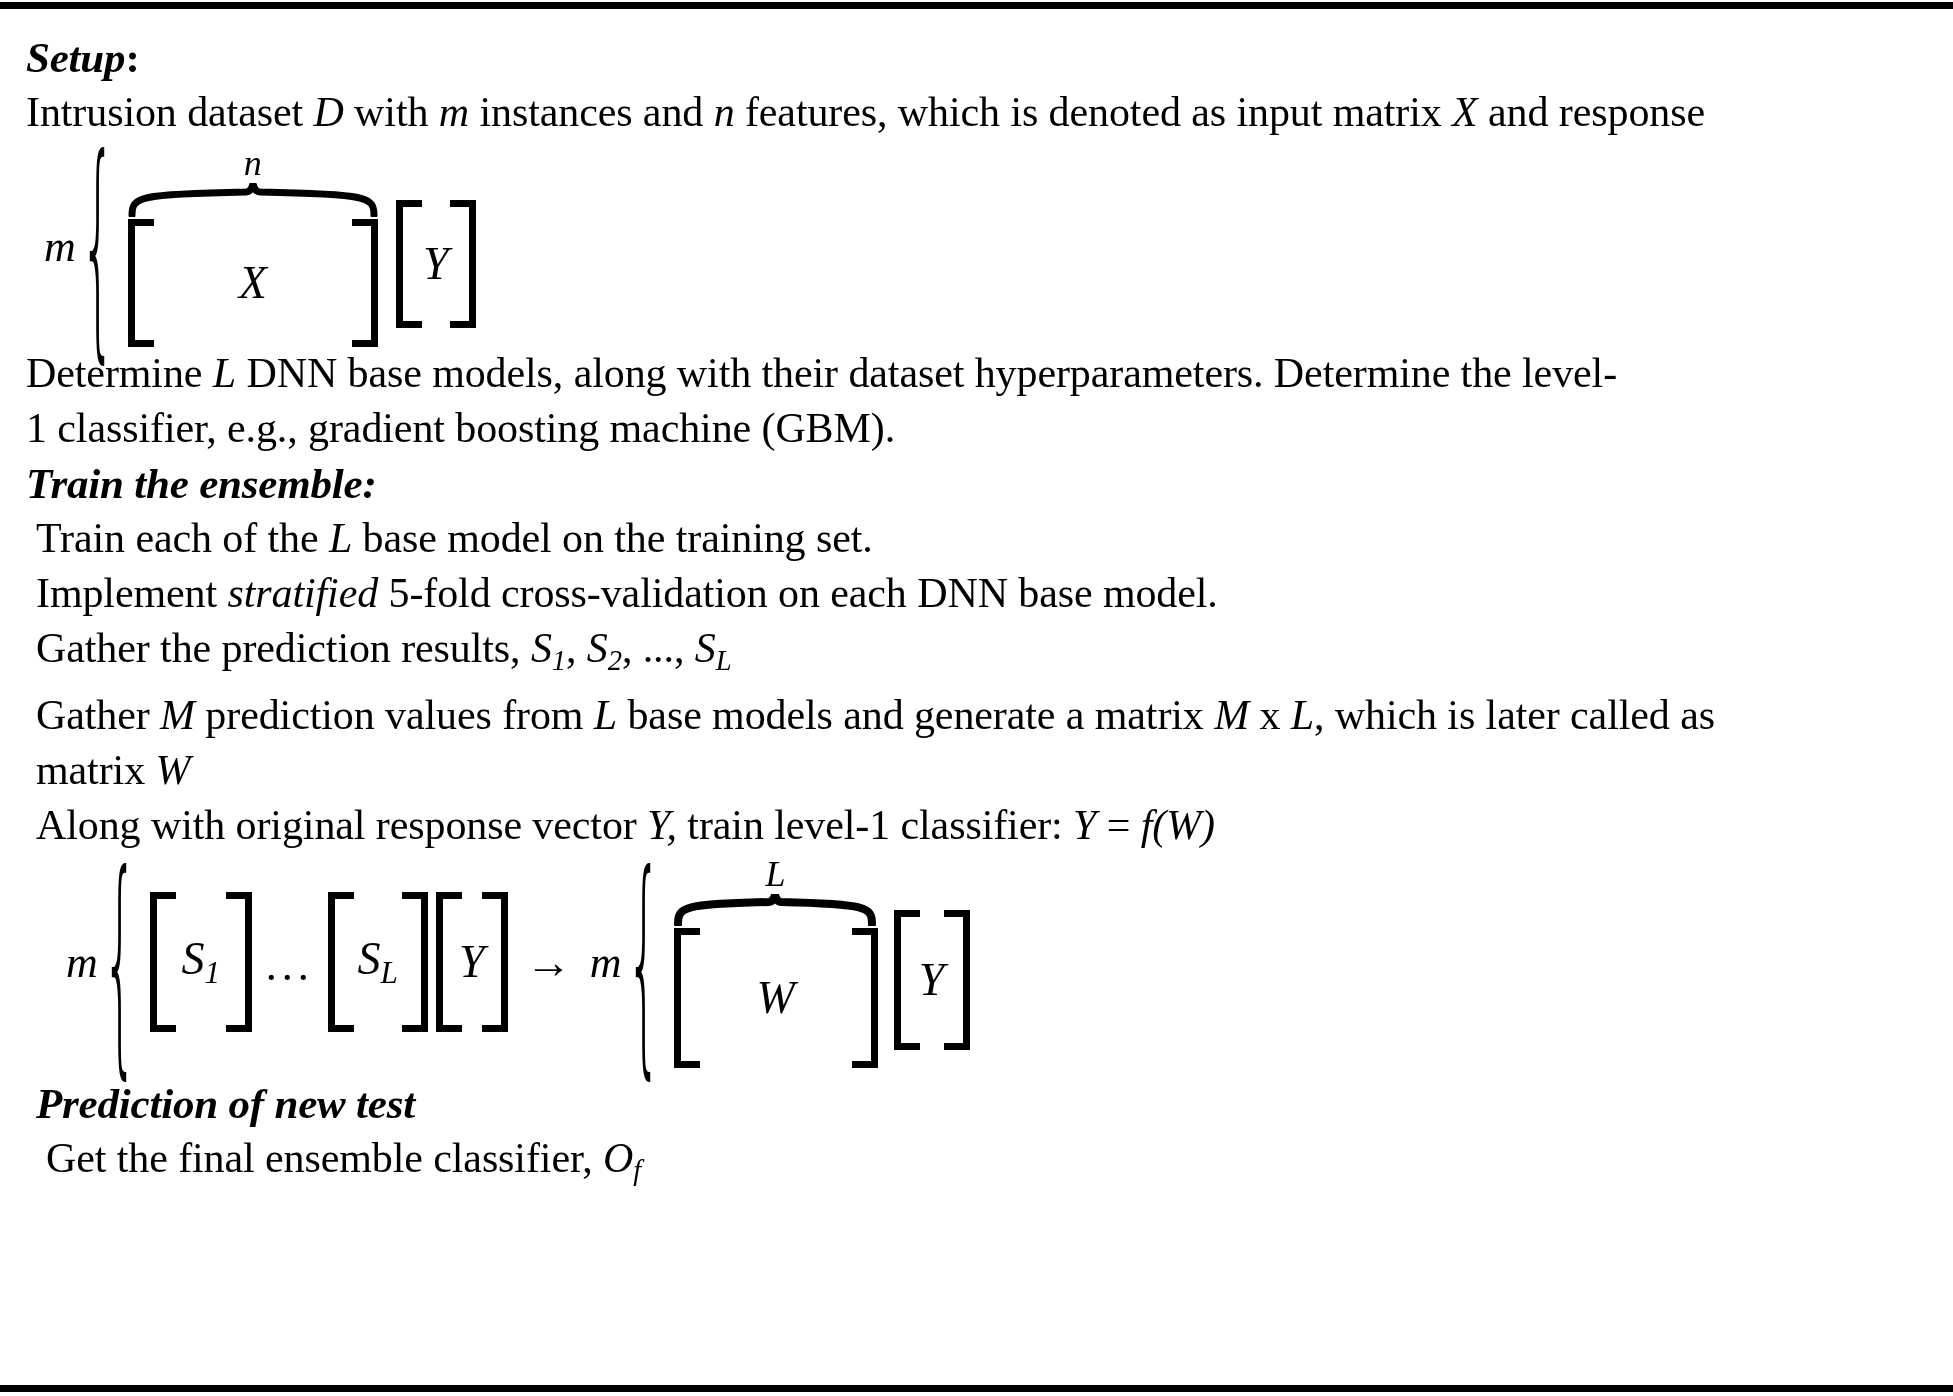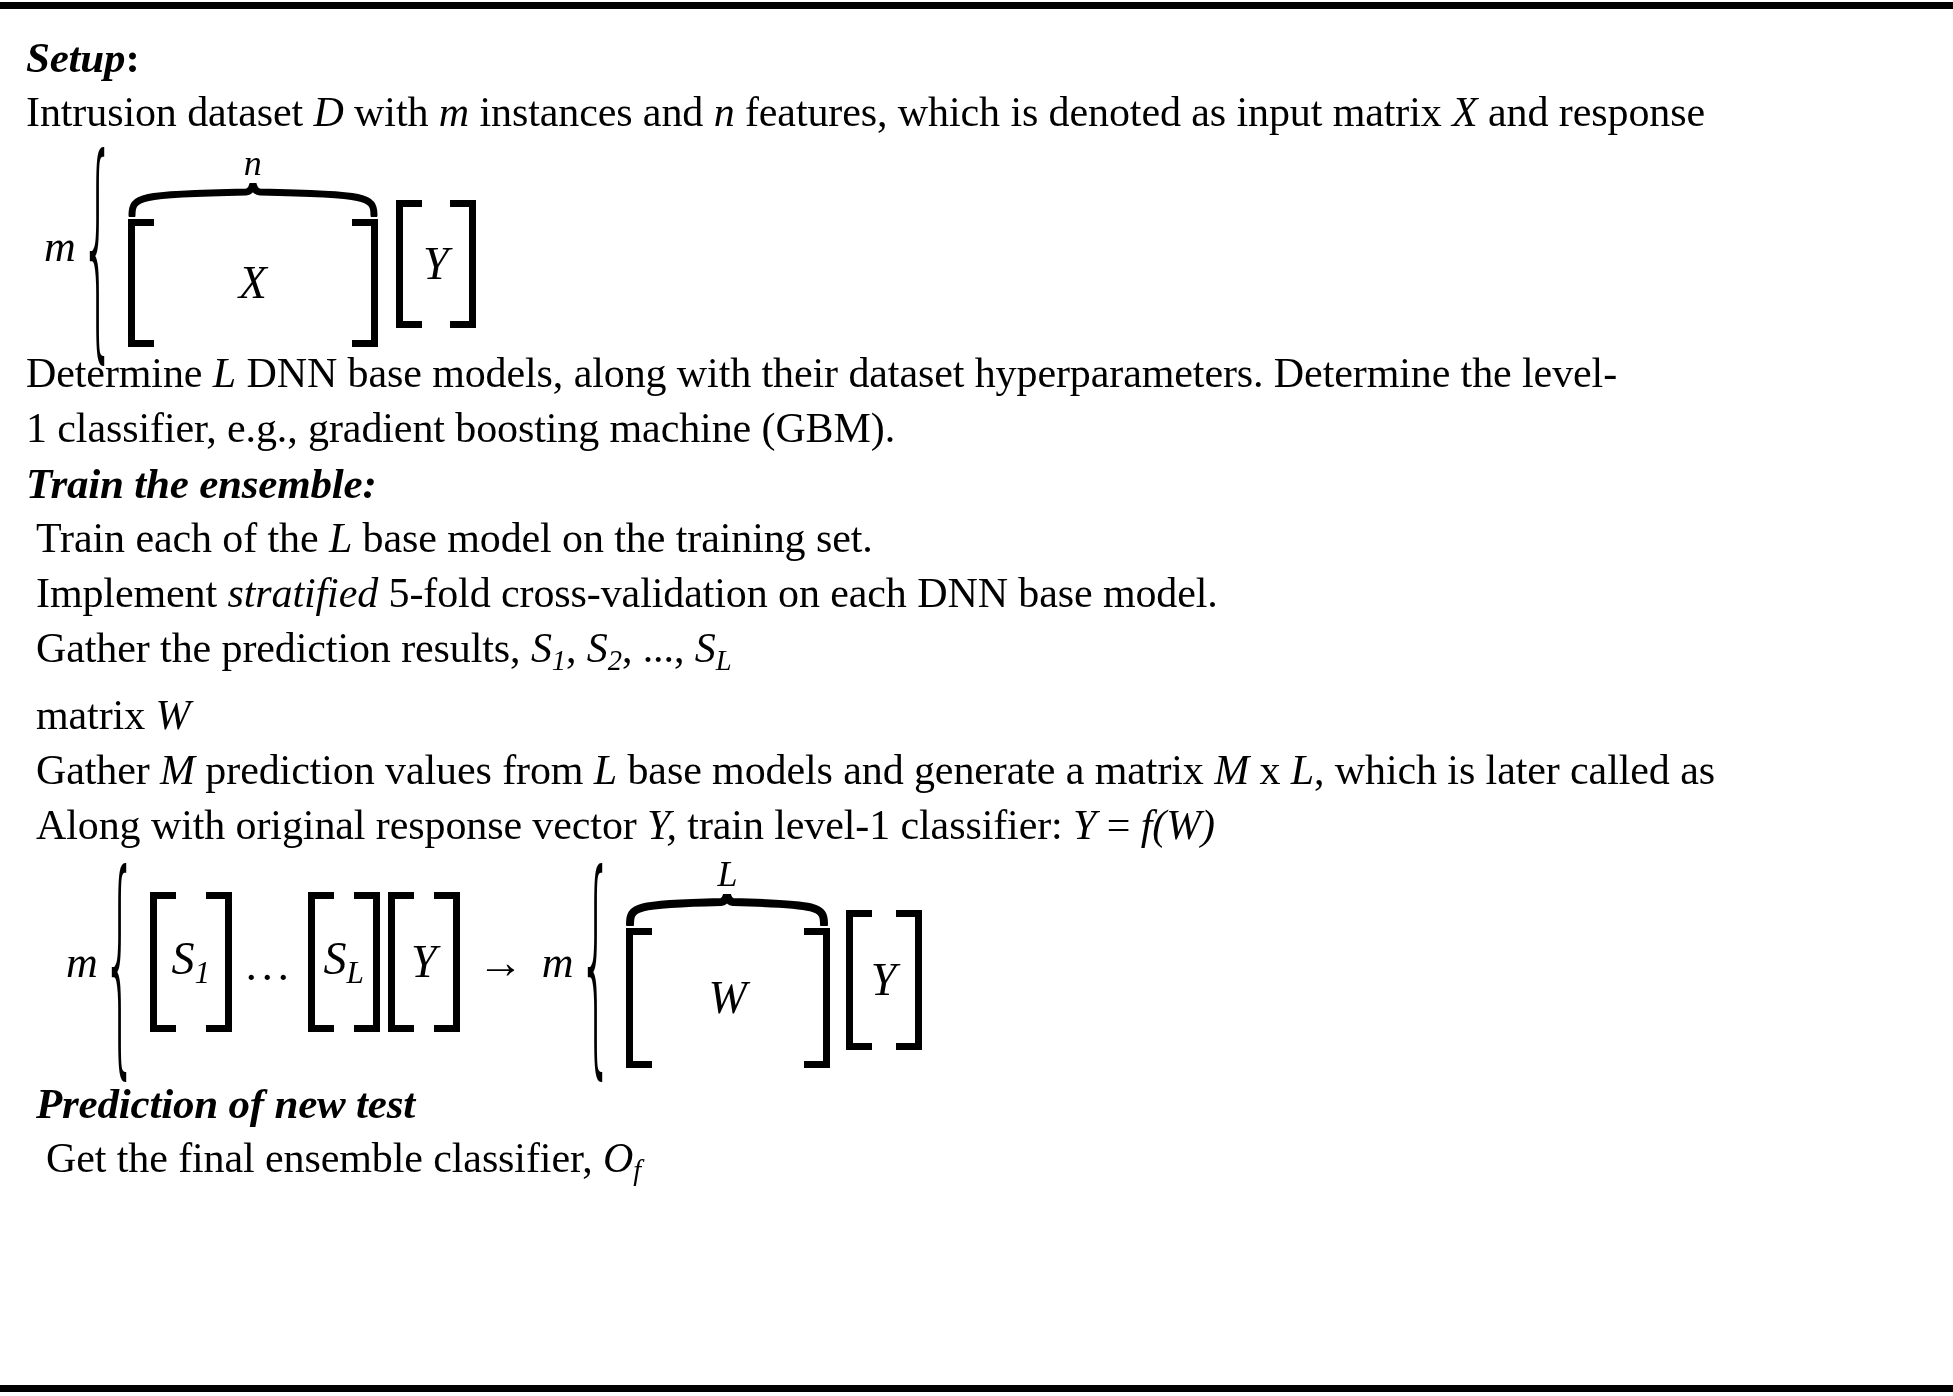--- a/index.html
+++ b/index.html
@@ -205,49 +205,49 @@
     <div class="para">1 classifier, e.g., gradient boosting machine (GBM).</div>
 
     <div class="heading" style="">Train the ensemble:</div>
 
     <div class="para indent"><span>Train each of the </span><i class="v">L</i><span> base model on the training set.</span></div>
 
     <div class="para indent"><span>Implement </span><i class="v">stratified</i><span> 5-fold cross-validation on each DNN base model.</span></div>
 
     <div class="para indent"><span>Gather the prediction results, </span><i class="v"><span>S</span><span class="sub">1</span></i><span>, </span><i class="v"><span>S</span><span class="sub">2</span></i><span>, ..., </span><i class="v"><span>S</span><span class="sub">L</span></i></div>
 
+    <div class="para indent"><span>Gather </span><i class="v">M</i><span> prediction values from </span><i class="v">L</i><span> base models and generate a matrix </span><i class="v">M</i><span> x </span><i class="v">L</i><span>, which is later called as</span></div>
+
     <div class="para indent"><span>matrix </span><i class="v">W</i></div>
-
-    <div class="para indent"><span>Gather </span><i class="v">M</i><span> prediction values from </span><i class="v">L</i><span> base models and generate a matrix </span><i class="v">M</i><span> x </span><i class="v">L</i><span>, which is later called as</span></div>
 
     <div class="para indent"><span>Along with original response vector </span><i class="v">Y,</i><span> train level-1 classifier: </span><i class="v">Y</i><span> = </span><i class="v">f(W)</i></div>
 
     <div class="matrix-row" style="height:215px; padding-left:40px; margin-top:2px;">
 
       <span class="mx-group">
         <span class="row-label">m</span>
         <span class="big-brace">{</span>
 
-        <span class="brk" style="width:82px;height:140px;">
+        <span class="brk" style="width:102px;height:140px;">
           <span class="side l">
               <span class="v"></span>
               <span class="t"></span>
               <span class="b"></span>
             </span>
           <span class="side r">
               <span class="v"></span>
               <span class="t"></span>
               <span class="b"></span>
             </span>
           <span class="content"><span>S</span><span class="sub">1</span></span>
         </span>
 
         <span class="dots">...</span>
 
-        <span class="brk" style="width:72px;height:140px;">
+        <span class="brk" style="width:100px;height:140px;">
           <span class="side l">
               <span class="v"></span>
               <span class="t"></span>
               <span class="b"></span>
             </span>
           <span class="side r">
               <span class="v"></span>
               <span class="t"></span>
               <span class="b"></span>
             </span>

